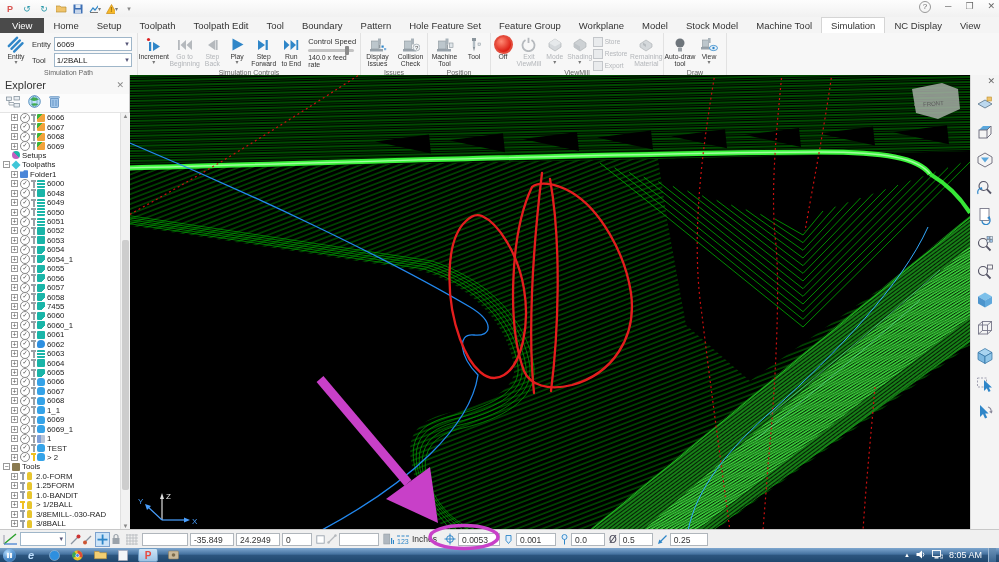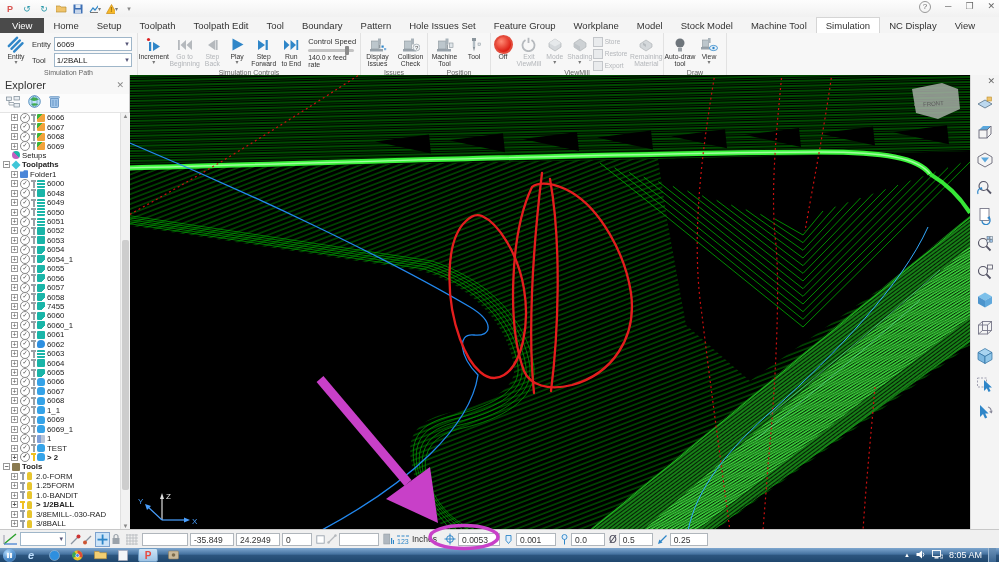--- a/index.html
+++ b/index.html
@@ -35,21 +35,21 @@
   .slider .thumb{position:absolute;left:80%;top:-3px;width:4px;height:9px;background:#8a8a8a;border-radius:1px;}
   .offbtn{width:15px;height:15px;border-radius:50%;border:2px solid #e24a3a;background:radial-gradient(circle at 35% 30%,#ff8a74,#dd2015 70%);}
   .stackrow{display:flex;align-items:center;gap:2px;font-size:6.5px;color:#b3b6ba;height:11px;}
   .stackrow .sic{width:8px;height:8px;border:1px solid #c3c6ca;background:#e9ebed;}
   
   .explorer{position:absolute;top:75px;left:0;width:130px;height:454px;background:#fff;border-right:1px solid #c9c9c9;box-sizing:border-box;}
   .exp-head{height:19px;display:flex;align-items:center;justify-content:space-between;padding:0 5px;font-size:11px;color:#333;background:#f7f7f7;}
   .exp-tools{height:18px;display:flex;align-items:center;gap:8px;padding-left:6px;border-bottom:1px solid #e4e4e4;background:#fcfcfc;}
   .tree{position:absolute;top:38px;left:0;width:120px;height:416px;overflow:hidden;}
   .trow{height:9.45px;display:flex;align-items:center;font-size:7.8px;color:#222;white-space:nowrap;}
-  .trow.b{font-weight:bold;}
+  .trow.b{font-weight:normal;}
   .plusbox{width:7px;height:7px;border:1px solid #9a9a9a;background:#fff;color:#555;font-size:7px;line-height:6px;text-align:center;
            box-sizing:border-box;margin-right:2px;flex:none;}
   .chk{width:8px;height:8px;border-radius:50%;border:1px solid #8a8a8a;background:#fff;color:#444;font-size:6px;line-height:7px;
        text-align:center;margin-right:1px;flex:none;}
   .pin{width:5px;height:8px;position:relative;margin-right:1px;flex:none;}
   .pin::before{content:"";position:absolute;top:0;left:0;width:5px;height:2px;background:var(--pc);}
   .pin::after{content:"";position:absolute;top:2px;left:2px;width:1.5px;height:6px;background:var(--pc);}
   .ticon{width:8px;height:8px;margin-right:2px;flex:none;}
   .tscroll{position:absolute;top:113px;left:120px;width:9px;height:416px;background:#f2f2f2;border-left:1px solid #e0e0e0;}
   .tscroll .thumb{position:absolute;top:127px;left:1px;width:7px;height:250px;background:#cdcdcd;border-radius:2px;}
@@ -125,21 +125,21 @@
 
   <div class="tabs" id="tabbar">
       <div class="tab file">View</div>
       <div class="tab">Home</div>
       <div class="tab">Setup</div>
       <div class="tab">Toolpath</div>
       <div class="tab">Toolpath Edit</div>
       <div class="tab">Tool</div>
       <div class="tab">Boundary</div>
       <div class="tab">Pattern</div>
-      <div class="tab">Hole Issues Set</div>
+      <div class="tab">Hole Feature Set</div>
       <div class="tab">Feature Group</div>
       <div class="tab">Workplane</div>
       <div class="tab">Model</div>
       <div class="tab">Stock Model</div>
       <div class="tab">Machine Tool</div>
       <div class="tab active">Simulation</div>
       <div class="tab">NC Display</div>
       <div class="tab">View</div>
     </div>
   <div class="ribbon-collapse">˄</div>

